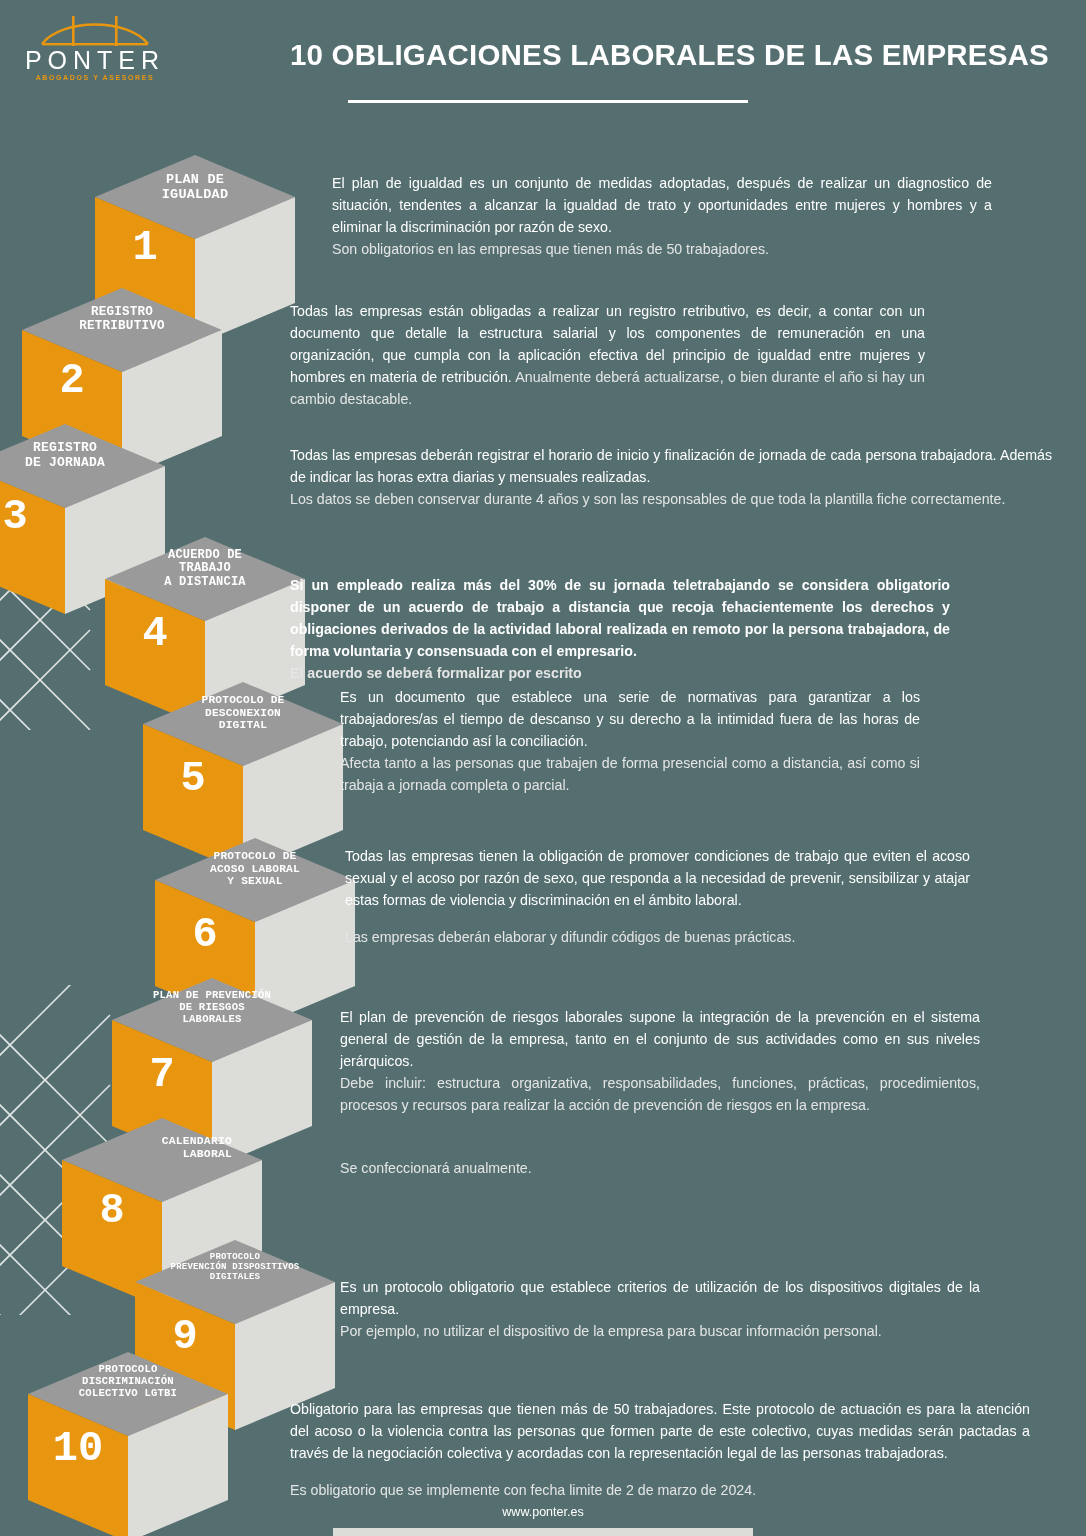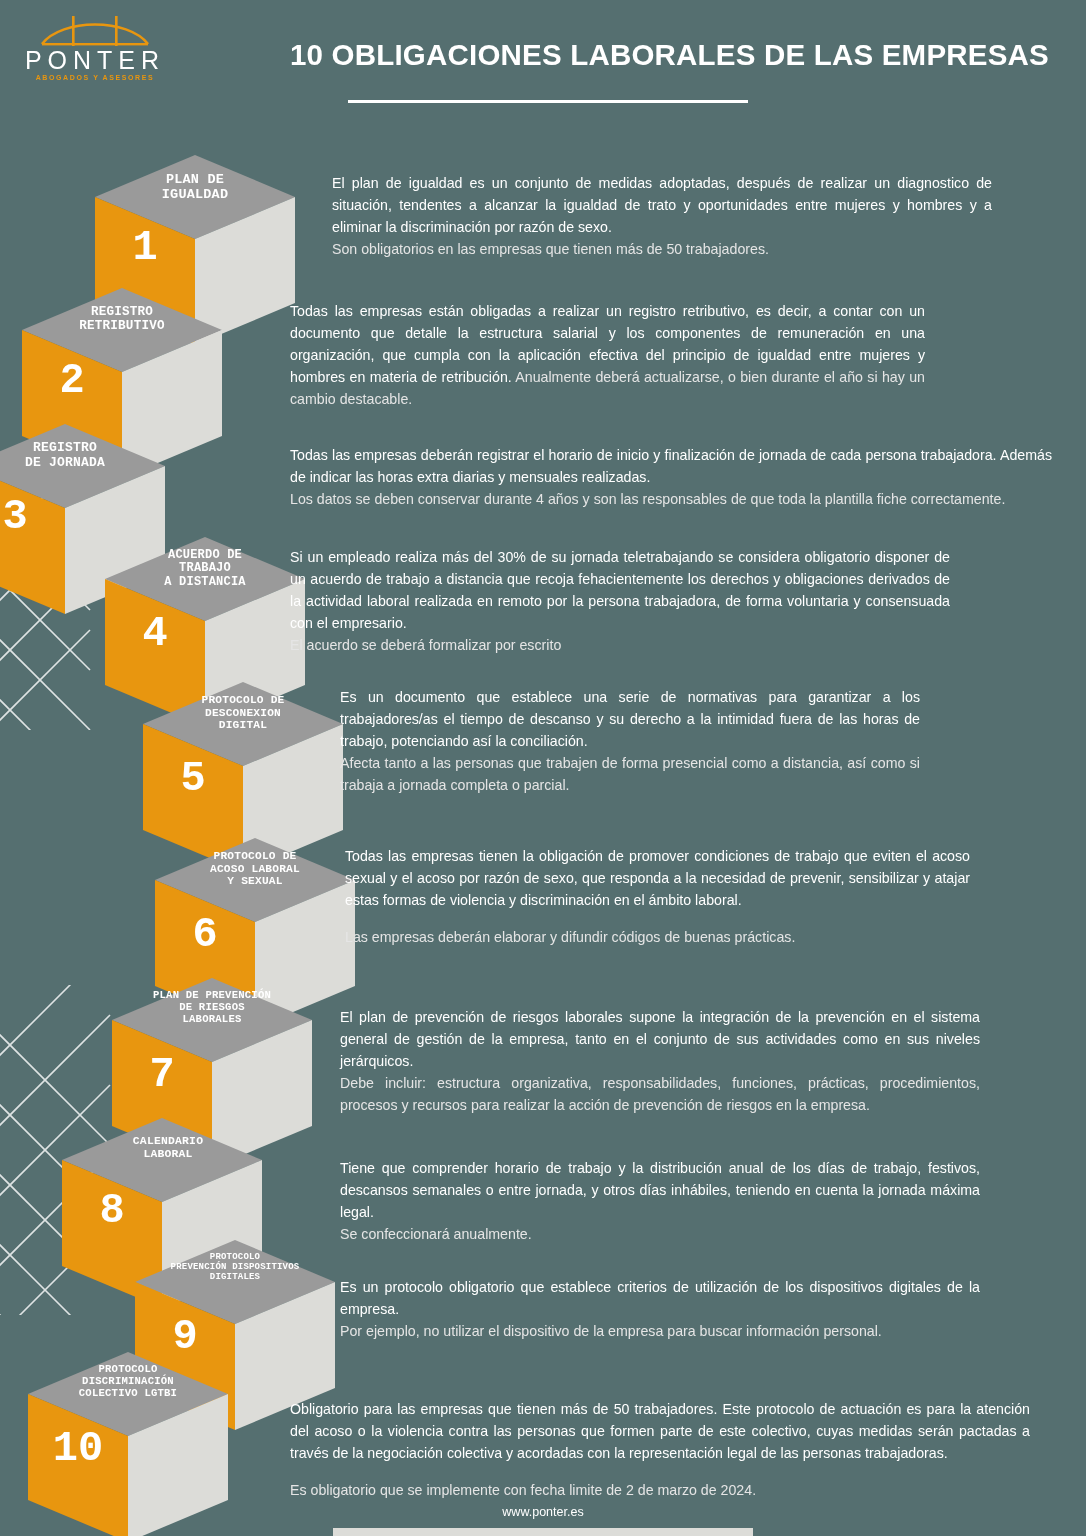--- a/index.html
+++ b/index.html
@@ -188,21 +188,21 @@
     <polygon points="200,42 200,148 100,190 100,84" fill="#DCDCD8"></polygon>
   </svg>
         </div>
         <div class="cube-top-label" style="left: 18px; top: 12px; width: 164px; font-size: 12px;">
           <div>ACUERDO DE</div>
           <div>TRABAJO</div>
           <div>A DISTANCIA</div>
         </div>
         <div class="cube-num" style="left: 0px; top: 76px; width: 100px; font-size: 42px; line-height: 1;">4</div>
       </div>
-      <div class="body-text" style="left: 290px; top: 546px; width: 660px;">
+      <div class="body-text" style="left: 290px; top: 574px; width: 660px; font-weight: bold;">
         <p class="para">Si un empleado realiza más del 30% de su jornada teletrabajando se considera obligatorio disponer de un acuerdo de trabajo a distancia que recoja fehacientemente los derechos y obligaciones derivados de la actividad laboral realizada en remoto por la persona trabajadora, de forma voluntaria y consensuada con el empresario.</p>
         <p class="para hl">El acuerdo se deberá formalizar por escrito</p>
       </div>
       <div class="step" style="left: 143px; top: 682px; width: 200px; height: 190px;">
         <div class="cube">
   <svg width="200" height="190" viewBox="0 0 200 190" style="display:block;overflow:visible">
     <polygon points="100,0 200,42 100,84 0,42" fill="#9A9A9A"></polygon>
     <polygon points="0,42 100,84 100,190 0,148" fill="#E8960F"></polygon>
     <polygon points="200,42 200,148 100,190 100,84" fill="#DCDCD8"></polygon>
   </svg>
@@ -258,28 +258,27 @@
         <p class="para hl">Debe incluir: estructura organizativa, responsabilidades, funciones, prácticas, procedimientos, procesos y recursos para realizar la acción de prevención de riesgos en la empresa.</p>
       </div>
       <div class="step" style="left: 62px; top: 1118px; width: 200px; height: 190px;">
         <div class="cube">
   <svg width="200" height="190" viewBox="0 0 200 190" style="display:block;overflow:visible">
     <polygon points="100,0 200,42 100,84 0,42" fill="#9A9A9A"></polygon>
     <polygon points="0,42 100,84 100,190 0,148" fill="#E8960F"></polygon>
     <polygon points="200,42 200,148 100,190 100,84" fill="#DCDCD8"></polygon>
   </svg>
         </div>
-        <div class="cube-top-label" style="left: 24px; top: 17px; width: 164px; font-size: 11.4px;">
+        <div class="cube-top-label" style="left: 6px; top: 17px; width: 164px; font-size: 11.4px; text-align: right;">
           <div>CALENDARIO</div>
           <div>LABORAL</div>
         </div>
         <div class="cube-num" style="left: 0px; top: 72px; width: 100px; font-size: 42px; line-height: 1;">8</div>
       </div>
       <div class="body-text" style="left: 340px; top: 1157px; width: 640px;">
-        <p class="para">Tiene que comprender horario de trabajo y la distribución anual de los días de trabajo, festivos, descansos semanales o entre jornada, y otros días inhábiles, teniendo en cuenta la jornada máxima legal.</p>
         <p class="para hl">Se confeccionará anualmente.</p>
       </div>
       <div class="step" style="left: 135px; top: 1240px; width: 200px; height: 190px;">
         <div class="cube">
   <svg width="200" height="190" viewBox="0 0 200 190" style="display:block;overflow:visible">
     <polygon points="100,0 200,42 100,84 0,42" fill="#9A9A9A"></polygon>
     <polygon points="0,42 100,84 100,190 0,148" fill="#E8960F"></polygon>
     <polygon points="200,42 200,148 100,190 100,84" fill="#DCDCD8"></polygon>
   </svg>
         </div>

